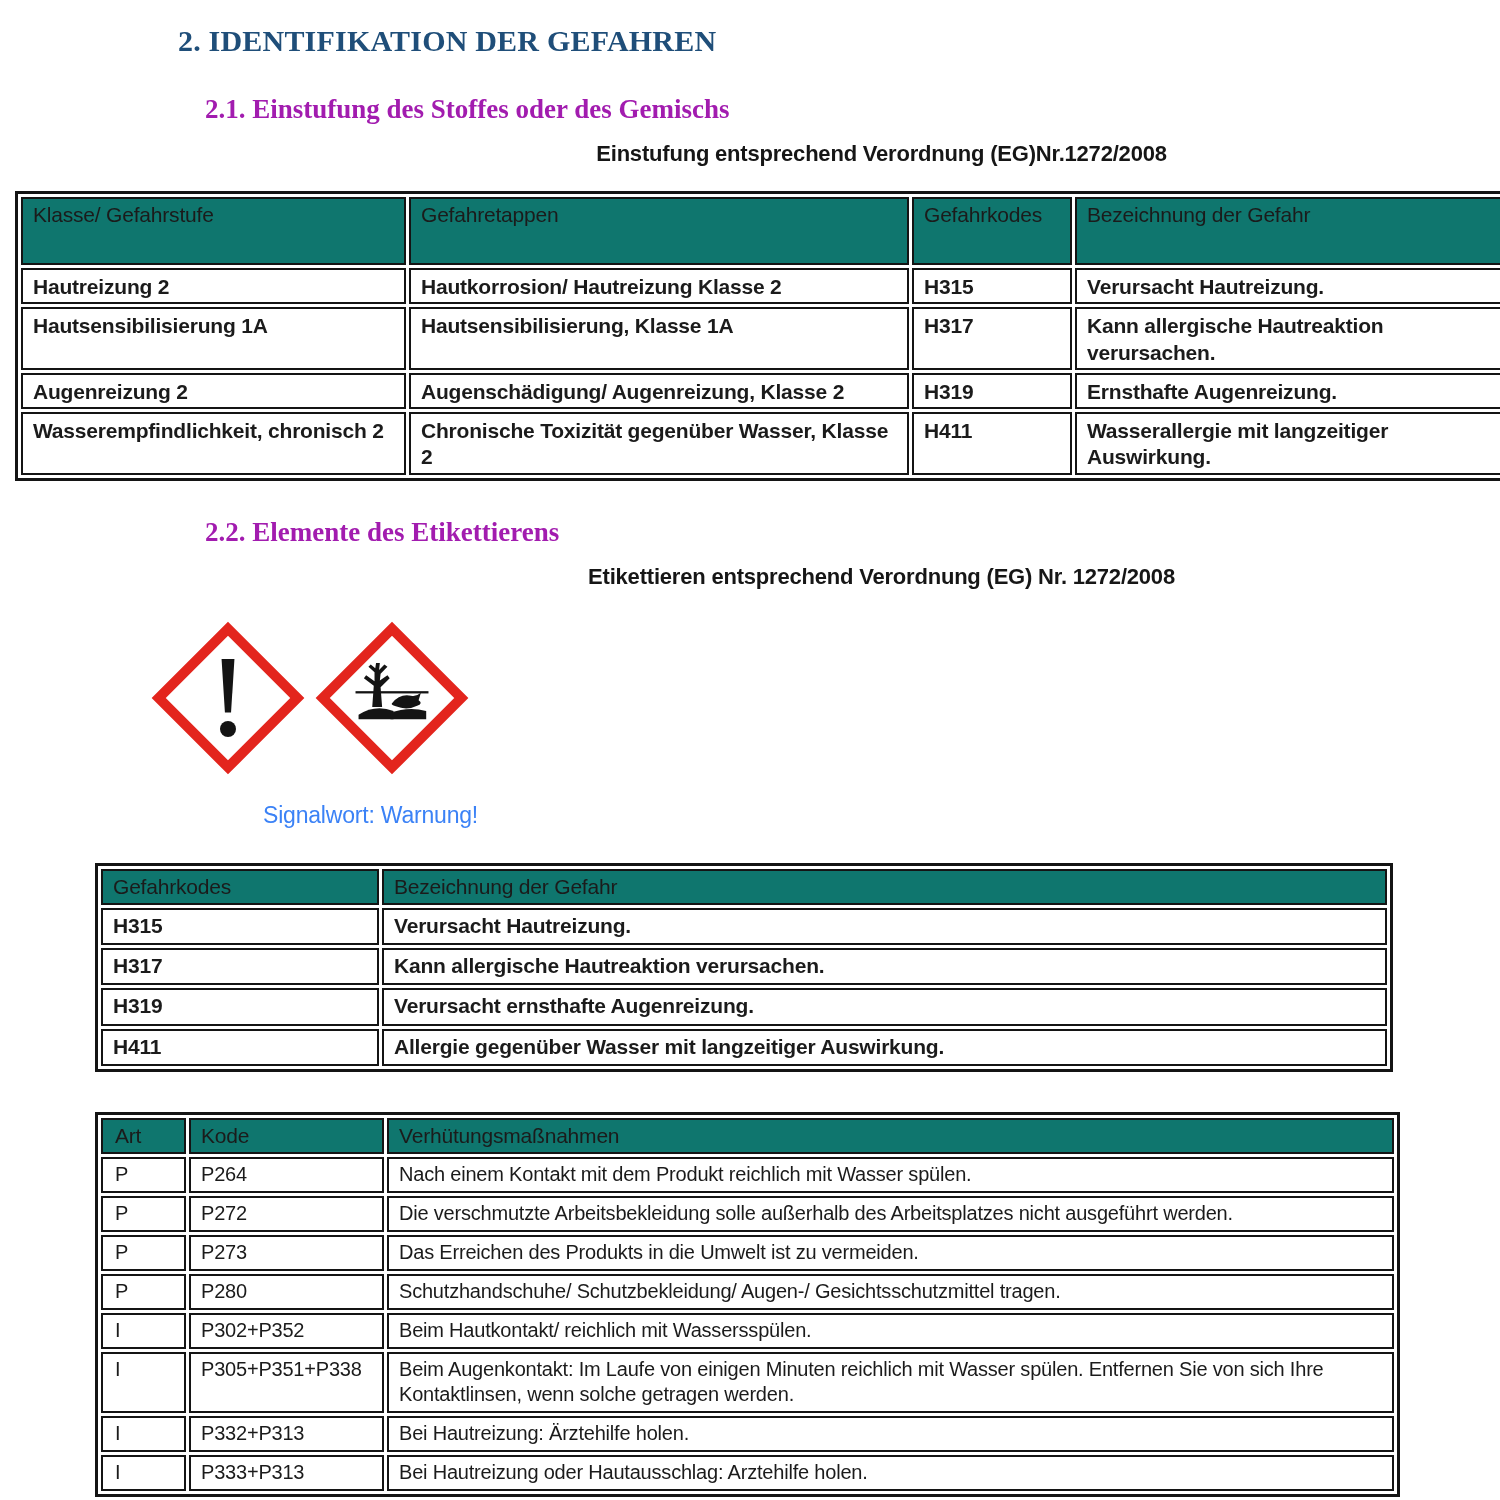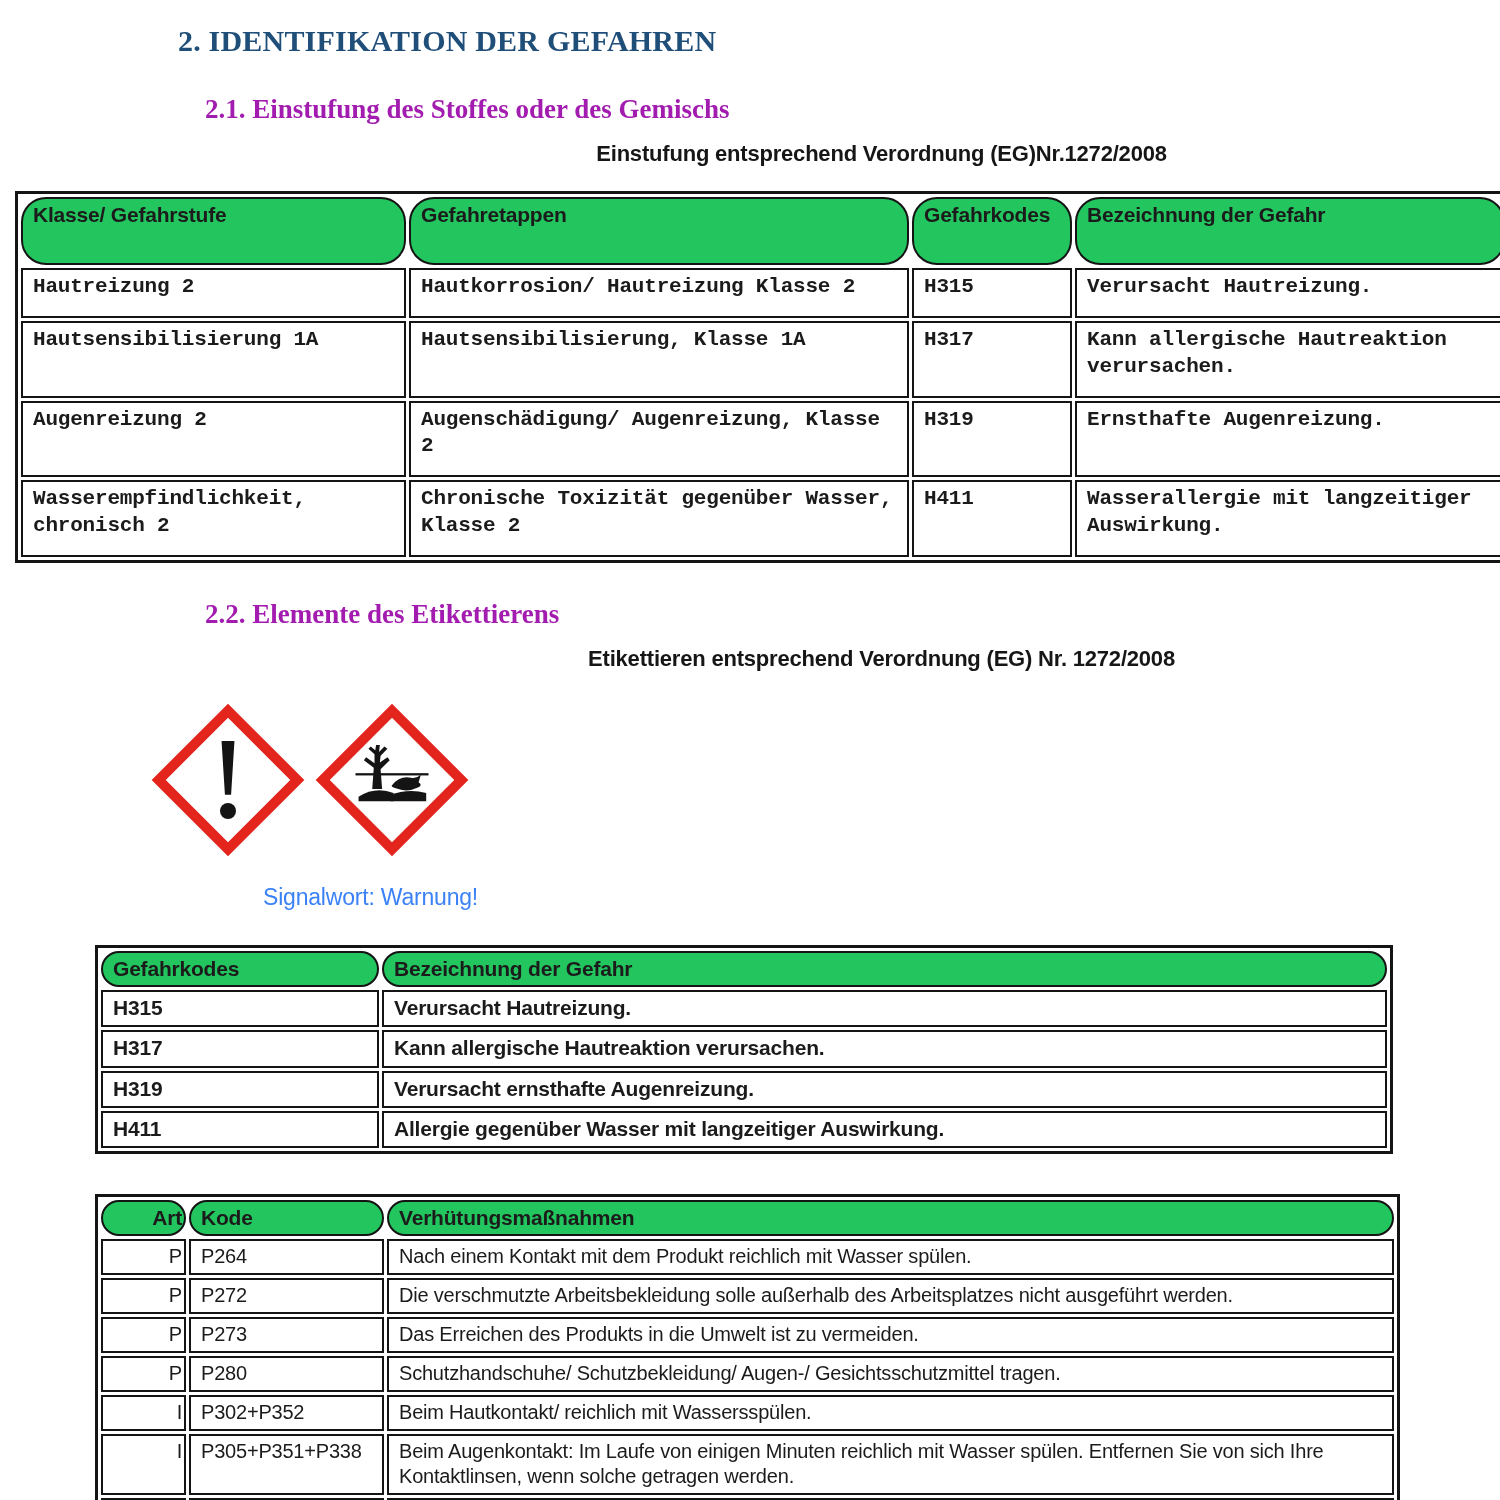--- a/index.html
+++ b/index.html
@@ -33,33 +33,33 @@
     border-collapse:separate;border-spacing:3px;
     table-layout:fixed;background:#fff;
     border:3px solid #141414;
   }
   th,td{
     border:2px solid #141414;
     padding:3px 10px;line-height:1.25;
     text-align:left;vertical-align:top;
     overflow:hidden;letter-spacing:-.2px;
   }
-  th{background:#22c55e;font-weight:bold;border-radius:25px;}
+  th{background:#0f766e;font-weight:normal;}
 
   table.t1{width:1475px;margin:24px 0 0 15px;font-size:21px;}
   table.t1 th{height:58px;font-size:21px;}
-  table.t1 td{font-weight:700;padding-top:4px;padding-bottom:16px;font-family:Liberation Mono, monospace;}
+  table.t1 td{font-weight:700;padding-top:4px;padding-bottom:2px;}
 
   table.t2{width:1298px;margin:34px 0 0 95px;font-size:21px;}
   table.t2 td{font-weight:700;padding-top:3px;padding-bottom:4px;}
 
   table.t3{width:1305px;margin:40px 0 0 95px;font-size:20px;}
   table.t3 th{font-size:21px;}
   table.t3 td{font-weight:400;padding-top:3px;padding-bottom:4px;}
-  table.t3 td.c, table.t3 th.c{text-align:right;padding-left:2px;padding-right:2px;}
+  table.t3 td.c, table.t3 th.c{text-align:left;padding-left:12px;padding-right:2px;}
 
   .pictos{margin:30px 0 0 150px;display:flex;gap:8px;}
   .ghs{width:156px;height:156px;position:relative;flex:0 0 auto;}
   .ghs .frame{
     position:absolute;left:24px;top:24px;width:108px;height:108px;
     transform:rotate(45deg);
     border:10px solid #e3251d;background:#fff;box-sizing:border-box;
   }
   .ghs .content{
     position:absolute;inset:0;display:flex;flex-direction:column;

